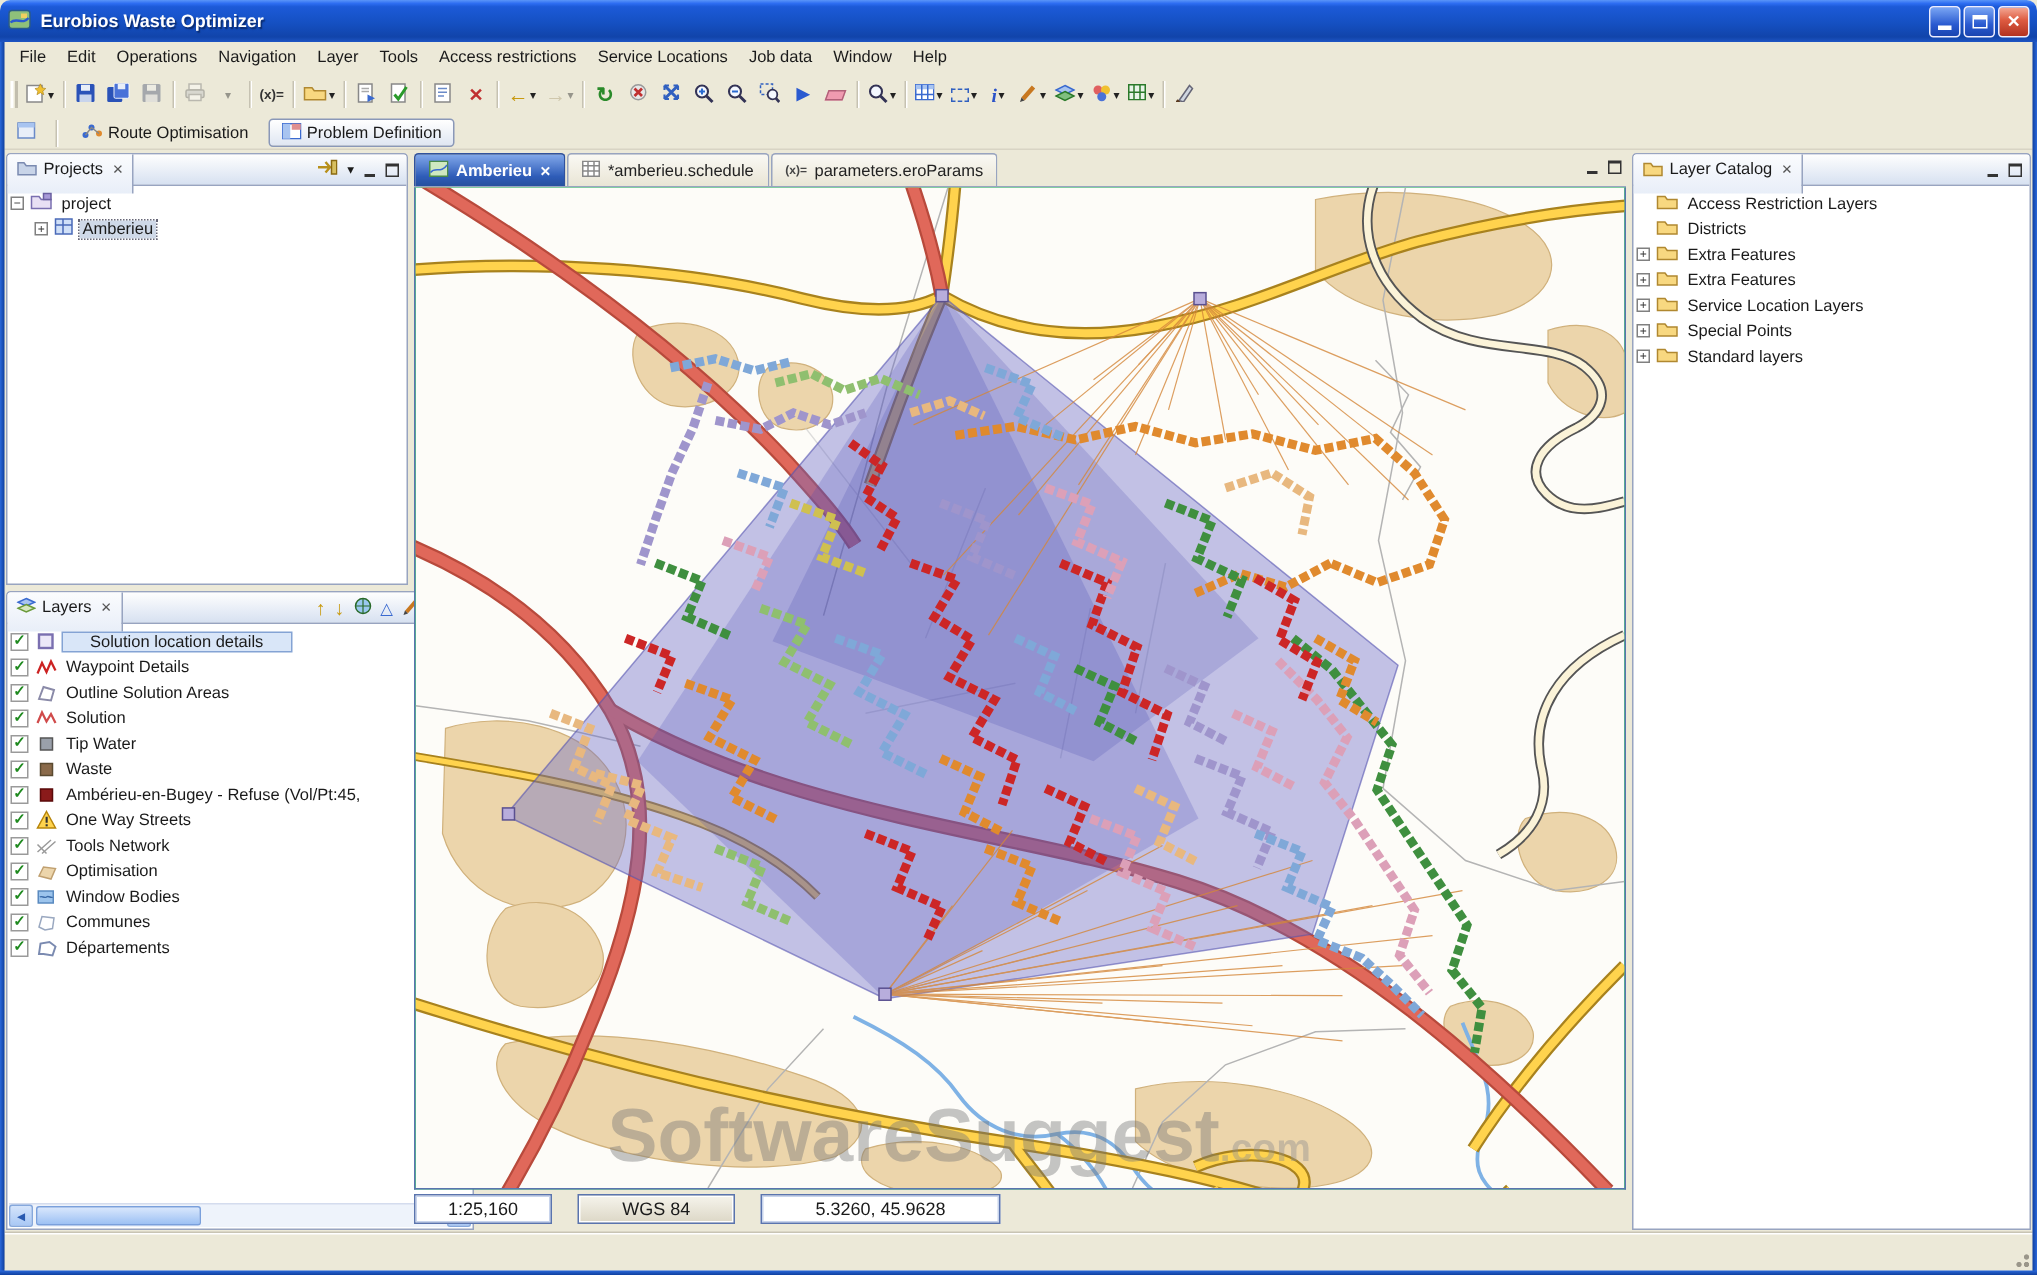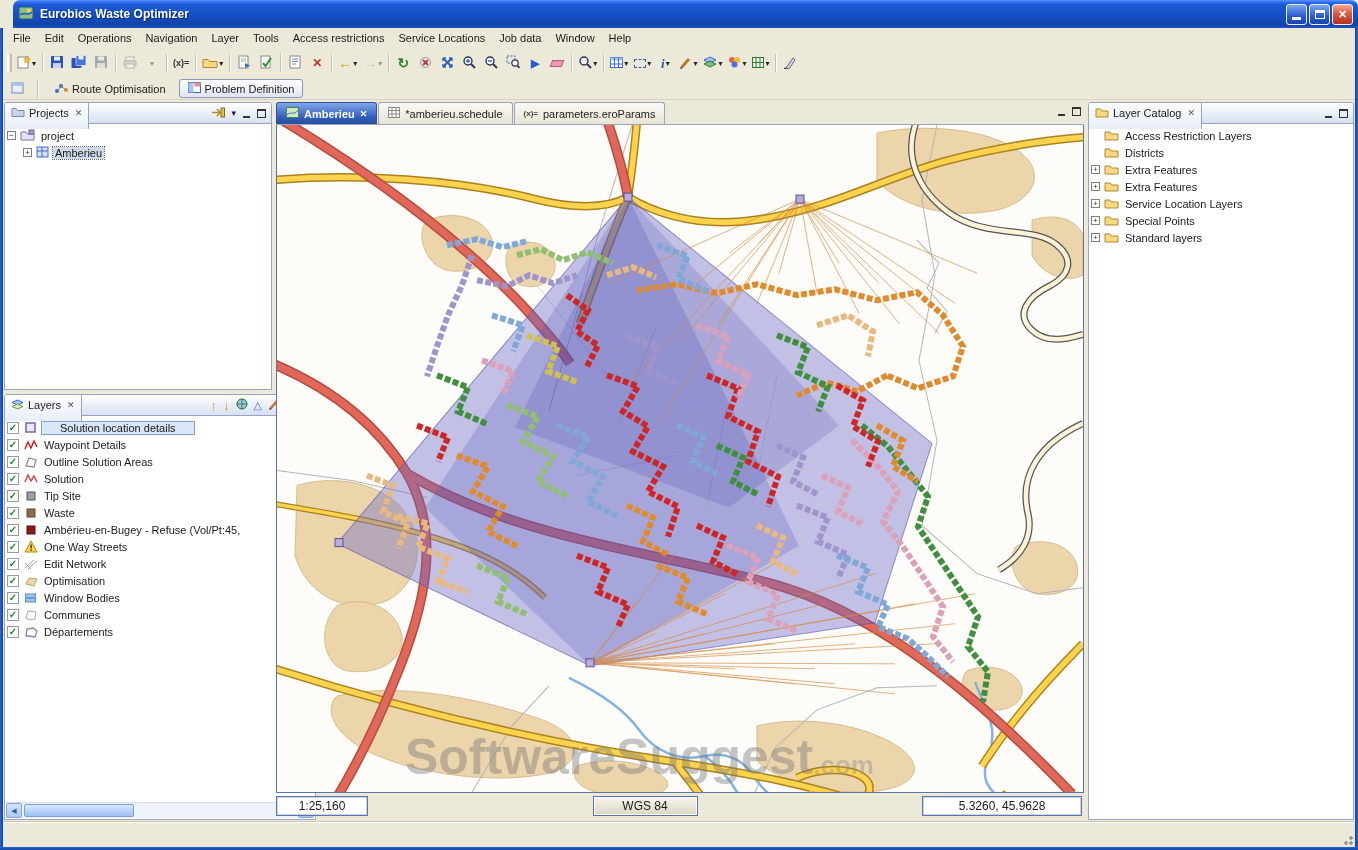--- a/index.html
+++ b/index.html
@@ -3,21 +3,21 @@
 <meta charset="utf-8">
 <style>
   * { box-sizing: border-box; }
   html,body { margin:0; padding:0; }
   body {
     width:1358px; height:850px; position:relative; overflow:hidden;
     font-family:"Liberation Sans", sans-serif; font-size:11px; color:#1a1a1a;
     background:#ece9d8;
   }
   
-  .titlebar { position:absolute; top:0; left:13px; right:0; height:28px;
+  .titlebar { position:absolute; top:0; left:0; right:0; height:28px;
     background:linear-gradient(180deg,#5a95f8 0%,#2e6ef2 8%,#1c5ad8 16%,#1550c2 55%,#1144aa 88%,#1e55c4 100%);
     border-radius:7px 7px 0 0; display:flex; align-items:center; padding:0 5px; z-index:60;}
   .title-text { color:#fff; font-weight:bold; font-size:12px; text-shadow:1px 1px 1px #0a2a6a; margin-left:6px; flex:1;}
   .tb-ctrls { display:flex; gap:2px; }
   .xp-btn { width:21px; height:21px; border-radius:3px; border:1px solid #eef; display:flex; align-items:center; justify-content:center; color:#fff; font-weight:bold; font-size:11px;}
   .xp-min,.xp-max { background:linear-gradient(#7aa6f4,#2a5ad0 60%,#1a44b0); }
   .xp-close { background:linear-gradient(#f4a894,#dd5a40 45%,#b23220); }
   .xp-min i { display:block; width:9px; height:3px; background:#fff; margin-top:9px; }
   .xp-max i { display:block; width:10px; height:9px; border:1px solid #fff; border-top:3px solid #fff; }
   .win-edge { position:absolute; background:linear-gradient(90deg,#2a68da,#0f3f9e); z-index:55; }
@@ -69,21 +69,21 @@
   .sb-track { flex:1; position:relative; }
   .sb-thumb { position:absolute; left:2px; top:1px; bottom:1px; width:110px; background:linear-gradient(#d9e7fc,#9dc1f4); border:1px solid #7aa0dc; border-radius:2px; }
   
   .editor-tabs { height:23px; display:flex; align-items:flex-end; border-bottom:1px solid #98a4c0; position:relative; }
   .etab { display:flex; align-items:center; gap:5px; height:22px; padding:0 9px; border:1px solid #98a4c0; border-bottom:none; border-radius:3px 3px 0 0; background:linear-gradient(#faf9f4,#e9e5d5); margin-right:1px; color:#222; }
   .etab.active { background:linear-gradient(#82a8ea,#2e5cb8 70%,#26509e); color:#fff; border-color:#31529c; font-weight:bold; }
   .eclose { font-size:9px; }
   .etabs-right { position:absolute; right:3px; top:5px; display:flex; gap:6px; }
   .map-wrap { position:relative; height:668px; border:1px solid #5a74ae; border-top:none; background:#22c55e; overflow:hidden; }
   .map-wrap svg { position:absolute; inset:0; width:100%; height:100%; }
-  .status-row { height:26px; display:flex; justify-content:space-between; align-items:center; gap:4px; padding-right:2px; }
+  .status-row { height:26px; display:flex; justify-content:flex-start; align-items:center; gap:17px; padding-right:2px; }
   .sbox { height:20px; display:flex; align-items:center; justify-content:center; background:#fff; border:1px solid #5a74ae; box-shadow:inset 0 0 0 1px #c8d4ec; font-size:12px; }
   .sbox.proj { background:linear-gradient(#f6f4ec,#dcd7c6); box-shadow:inset 0 0 0 1px #fff; }
   .w90{width:92px}.w130{width:105px}.w158{width:160px}
   
   .bottombar { position:absolute; left:3px; right:3px; bottom:3px; height:25px; border-top:1px solid #fff; box-shadow:0 -1px 0 #c8c4b4; }
   .grip { position:absolute; right:2px; bottom:2px; width:12px; height:12px;
     background:
       radial-gradient(circle at 10px 10px,#9a968a 1.5px,transparent 2px),
       radial-gradient(circle at 10px 5px,#9a968a 1.5px,transparent 2px),
       radial-gradient(circle at 5px 10px,#9a968a 1.5px,transparent 2px);}
@@ -461,21 +461,21 @@
           </span>
         <span class="lbl">Solution</span>
       </div>
       <div class="trow">
         <span class="checkbox">✓</span>
         <span class="li-ic">
             <svg width="12" height="12">
               <rect x="2" y="2" width="8" height="8" fill="#9aa0aa" stroke="#555"></rect>
             </svg>
           </span>
-        <span class="lbl">Tip Site</span>
+        <span class="lbl">Tip Water</span>
       </div>
       <div class="trow">
         <span class="checkbox">✓</span>
         <span class="li-ic">
             <svg width="12" height="12">
               <rect x="2" y="2" width="8" height="8" fill="#8a6a4a" stroke="#5a4a30"></rect>
             </svg>
           </span>
         <span class="lbl">Waste</span>
       </div>
@@ -499,21 +499,21 @@
           </span>
         <span class="lbl">One Way Streets</span>
       </div>
       <div class="trow">
         <span class="checkbox">✓</span>
         <span class="li-ic">
             <svg width="14" height="12">
               <path d="M1,10 L10,2 M4,11 L13,3 M1,5 L7,11" stroke="#9a9a9a" fill="none"></path>
             </svg>
           </span>
-        <span class="lbl">Edit Network</span>
+        <span class="lbl">Tools Network</span>
       </div>
       <div class="trow">
         <span class="checkbox">✓</span>
         <span class="li-ic">
             <svg width="14" height="12">
               <polygon points="2,9 5,3 13,4 10,11" fill="#ecd5ab" stroke="#c0a070"></polygon>
             </svg>
           </span>
         <span class="lbl">Optimisation</span>
       </div>

